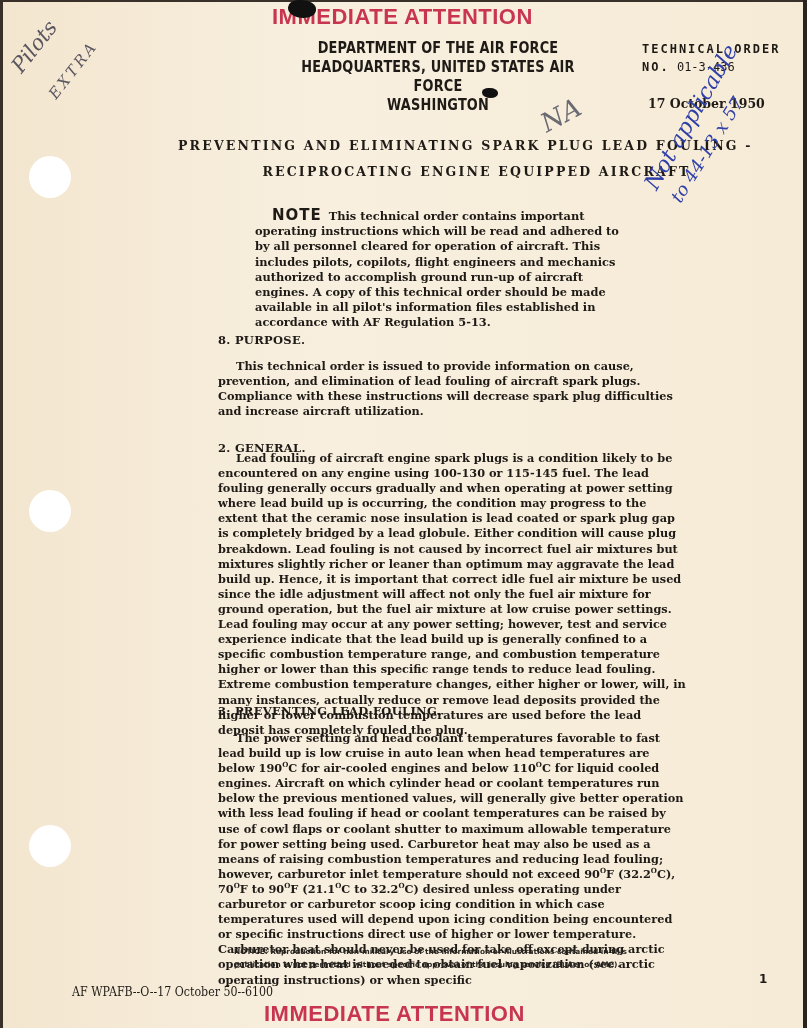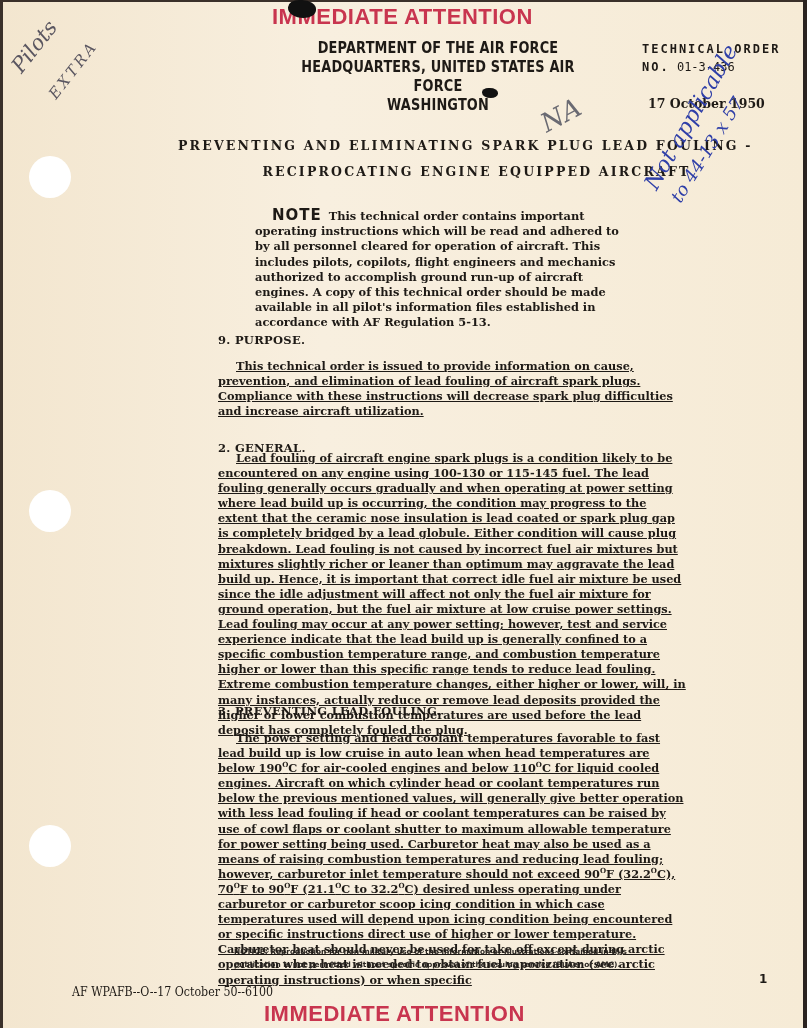--- a/index.html
+++ b/index.html
@@ -64,21 +64,21 @@
   .note {
     position: absolute; left: 255px; top: 208px; width: 380px;
     font-size: 11.4px; line-height: 15.2px; font-weight: bold;
   }
   .note-label {
     font-family: "DejaVu Sans", sans-serif; font-weight: 900; font-size: 15px;
     letter-spacing: 1px; margin-right: 3px; margin-left: 17px;
   }
   .body {
     position: absolute; left: 218px; width: 470px;
-    font-size: 11.3px; line-height: 15.1px; font-weight: bold; text-decoration: underline;
+    font-size: 11.3px; line-height: 15.1px; font-weight: bold;
   }
   .body p { margin: 0; text-indent: 18px; }
   .section-head {
     position: absolute; left: 218px; font-size: 11.5px; font-weight: bold; letter-spacing: 0.3px;
   }
   .notice {
     position: absolute; left: 234px; top: 945px; width: 420px;
     font-family: "DejaVu Sans", sans-serif; font-size: 7.4px; line-height: 13px; font-weight: bold;
     color: #2a2622;
   }
@@ -131,21 +131,21 @@
 <div class="handwriting hw-extra">EXTRA</div>
 <div class="handwriting hw-initials">NA</div>
 <div class="handwriting hw-na1">Not applicable</div>
 <div class="handwriting hw-na2">to 44-13 x 57</div>
 
 <div class="note">
   <span class="note-label">NOTE</span>
   <span>This technical order contains important operating instructions which will be read and adhered to by all personnel cleared for operation of aircraft. This includes pilots, copilots, flight engineers and mechanics authorized to accomplish ground run-up of aircraft engines. A copy of this technical order should be made available in all pilot's information files established in accordance with AF Regulation 5-13.</span>
 </div>
 
-<div class="section-head" style="top:333px">9. PURPOSE.</div>
+<div class="section-head" style="top:333px">8. PURPOSE.</div>
 <div class="body" style="top:359px">
   <p>This technical order is issued to provide information on cause, prevention, and elimination of lead fouling of aircraft spark plugs. Compliance with these instructions will decrease spark plug difficulties and increase aircraft utilization.</p>
 </div>
 
 <div class="section-head" style="top:441px">2. GENERAL.</div>
 <div class="body" style="top:451px">
   <p>Lead fouling of aircraft engine spark plugs is a condition likely to be encountered on any engine using 100-130 or 115-145 fuel. The lead fouling generally occurs gradually and when operating at power setting where lead build up is occurring, the condition may progress to the extent that the ceramic nose insulation is lead coated or spark plug gap is completely bridged by a lead globule. Either condition will cause plug breakdown. Lead fouling is not caused by incorrect fuel air mixtures but mixtures slightly richer or leaner than optimum may aggravate the lead build up. Hence, it is important that correct idle fuel air mixture be used since the idle adjustment will affect not only the fuel air mixture for ground operation, but the fuel air mixture at low cruise power settings. Lead fouling may occur at any power setting; however, test and service experience indicate that the lead build up is generally confined to a specific combustion temperature range, and combustion temperature higher or lower than this specific range tends to reduce lead fouling. Extreme combustion temperature changes, either higher or lower, will, in many instances, actually reduce or remove lead deposits provided the higher or lower combustion temperatures are used before the lead deposit has completely fouled the plug.</p>
 </div>
 
 <div class="section-head" style="top:704px">3. PREVENTING LEAD FOULING.</div>

